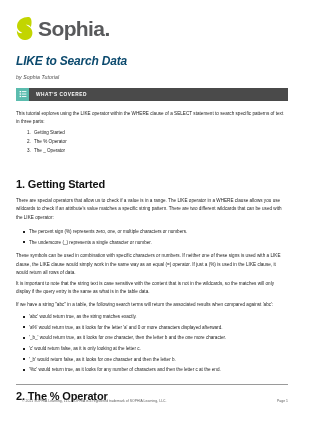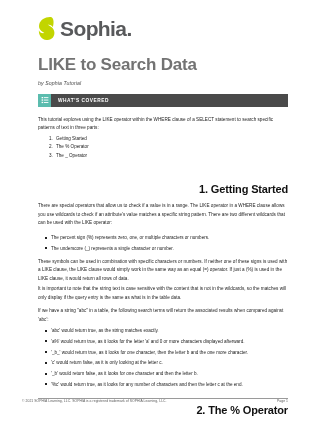--- a/index.html
+++ b/index.html
@@ -12,21 +12,21 @@
     height: 425px;
     overflow: hidden;
     font-family: "Liberation Sans", sans-serif;
     color: #1a1a1a;
     position: relative;
   }
   .page {
     width: 300px;
     height: 425px;
     box-sizing: border-box;
-    padding: 10px 12px 0 38px;
+    padding: 10px 12px 0 16px;
     position: relative;
   }
 
   
   .logo-row {
     display: flex;
     align-items: center;
     gap: 5px;
     margin-top: 6px;
     margin-bottom: 14px;
@@ -42,26 +42,27 @@
     font-size: 21px;
     font-weight: bold;
     letter-spacing: -0.6px;
     color: #58595b;
     line-height: 1;
   }
   .logo-dot { color: #58595b; }
 
   
   .doc-title {
-    font-size: 17px;
+    font-size: 12px;
     font-weight: bold;
     letter-spacing: -0.2px;
-    color: #737373;
+    color: #0c4a6e;
     margin: 0 0 5px 0;
     line-height: 1.15;
+    font-style: italic;
   }
   .byline {
     font-size: 5.2px;
     font-style: italic;
     color: #4a4a4a;
     margin: 0 0 8px 0;
     letter-spacing: 0.1px;
   }
 
   
@@ -134,21 +135,20 @@
   }
 
   
   h2.section {
     font-size: 11px;
     font-weight: bold;
     color: #111111;
     margin: 12px 0 7px 0;
     letter-spacing: -0.15px;
     line-height: 1.1;
-    text-align: right;
   }
   h2.section.after-rule { margin-top: 5px; }
 
   hr.rule {
     border: none;
     border-top: 0.8px solid #9a9a9a;
     margin: 9px 0 4px 0;
   }
 
   .spacer-top { height: 10px; }

